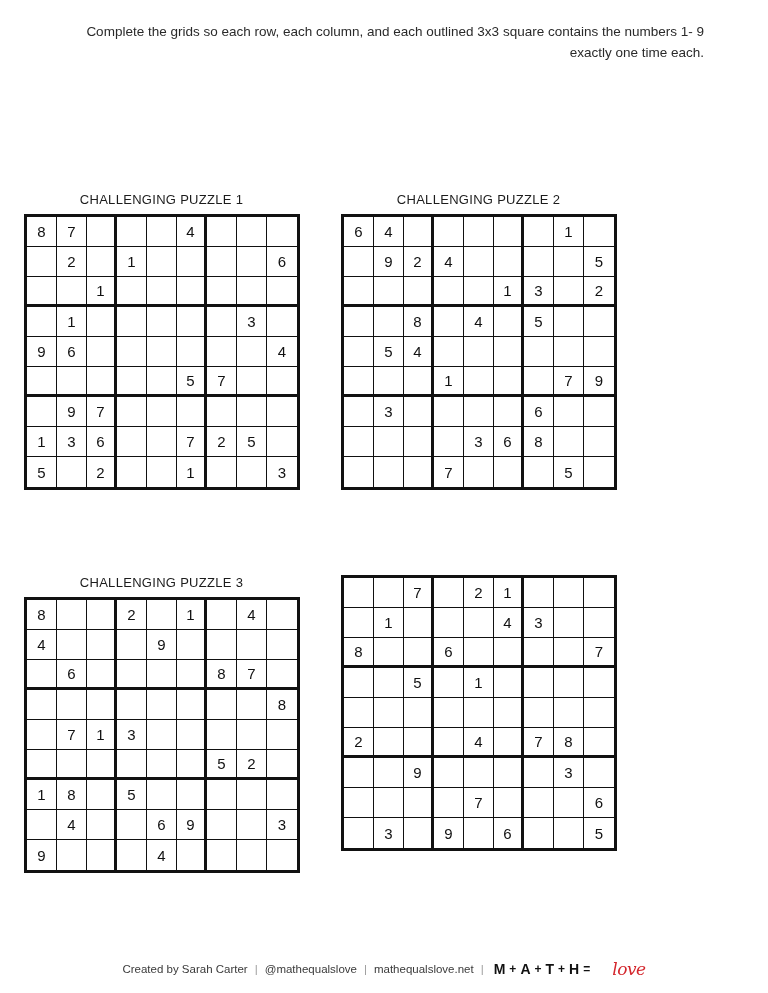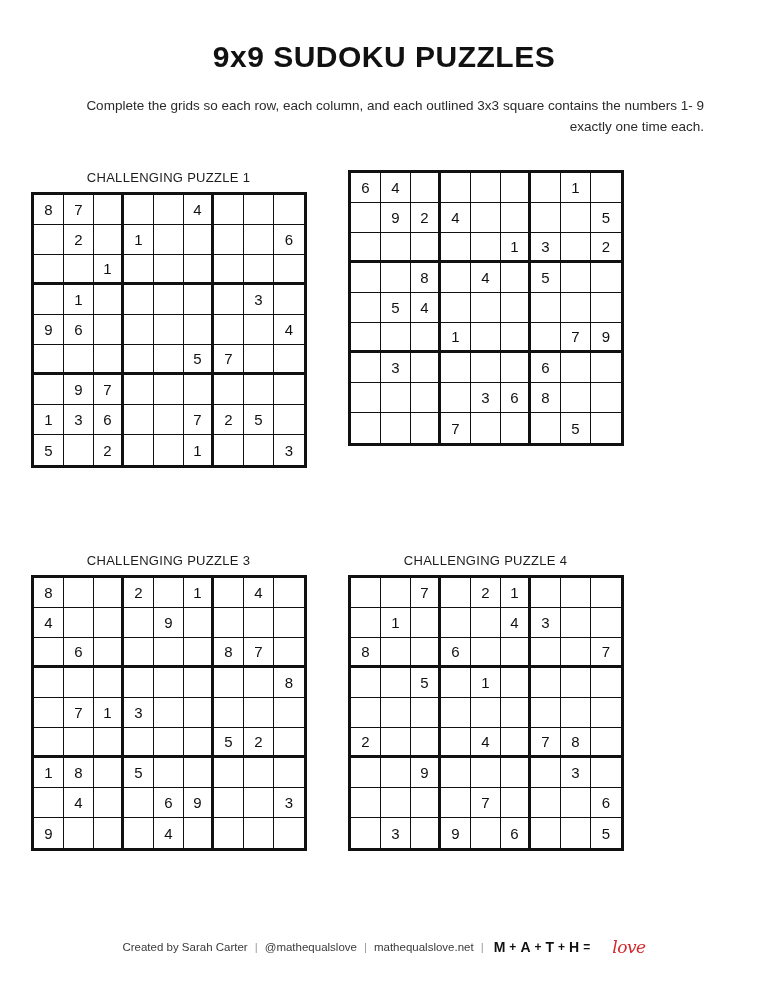--- a/index.html
+++ b/index.html
@@ -45,21 +45,20 @@
     padding-left: 12px;
     box-sizing: border-box;
   }
 
   
   .puzzle-area {
     position: absolute;
     top: 170px;
     left: 0;
     width: 640px;
-    padding-left: 7px;
   }
 
   .puzzle-row {
     display: flex;
     justify-content: center;
     gap: 42px;
   }
   .puzzle-row.second {
     margin-top: 85px;
   }
@@ -162,21 +161,20 @@
     font-weight: normal;
     letter-spacing: -0.5px;
     margin-left: 18px;
   }
 </style>
 </head>
 <body>
 
 <div class="page">
 
-  <h1 class="page-title">9x9 SUDOKU PUZZLES</h1>
 
   <p class="instructions">Complete the grids so each row, each column, and each outlined 3x3 square contains the numbers 1- 9 exactly one time each.</p>
 
   <div class="puzzle-area">
 
     <div class="puzzle-row first">
       <div class="puzzle-block">
         <div class="puzzle-title">CHALLENGING PUZZLE 1</div>
         <div class="sudoku-grid">
             <div class="cell">8</div>
@@ -256,20 +254,21 @@
             <div class="cell box-right last-row">2</div>
             <div class="cell last-row"></div>
             <div class="cell last-row"></div>
             <div class="cell box-right last-row">1</div>
             <div class="cell last-row"></div>
             <div class="cell last-row"></div>
             <div class="cell last-col last-row">3</div>
           </div>
       </div>
       <div class="puzzle-block">
+        <div class="puzzle-title">CHALLENGING PUZZLE 2</div>
         <div class="sudoku-grid">
             <div class="cell">6</div>
             <div class="cell">4</div>
             <div class="cell box-right"></div>
             <div class="cell"></div>
             <div class="cell"></div>
             <div class="cell box-right"></div>
             <div class="cell"></div>
             <div class="cell">1</div>
             <div class="cell last-col"></div>
@@ -430,21 +429,20 @@
             <div class="cell box-right last-row"></div>
             <div class="cell last-row"></div>
             <div class="cell last-row">4</div>
             <div class="cell box-right last-row"></div>
             <div class="cell last-row"></div>
             <div class="cell last-row"></div>
             <div class="cell last-col last-row"></div>
           </div>
       </div>
       <div class="puzzle-block">
-        <div class="puzzle-title">CHALLENGING PUZZLE 4</div>
         <div class="sudoku-grid">
             <div class="cell"></div>
             <div class="cell"></div>
             <div class="cell box-right">7</div>
             <div class="cell"></div>
             <div class="cell">2</div>
             <div class="cell box-right">1</div>
             <div class="cell"></div>
             <div class="cell"></div>
             <div class="cell last-col"></div>

